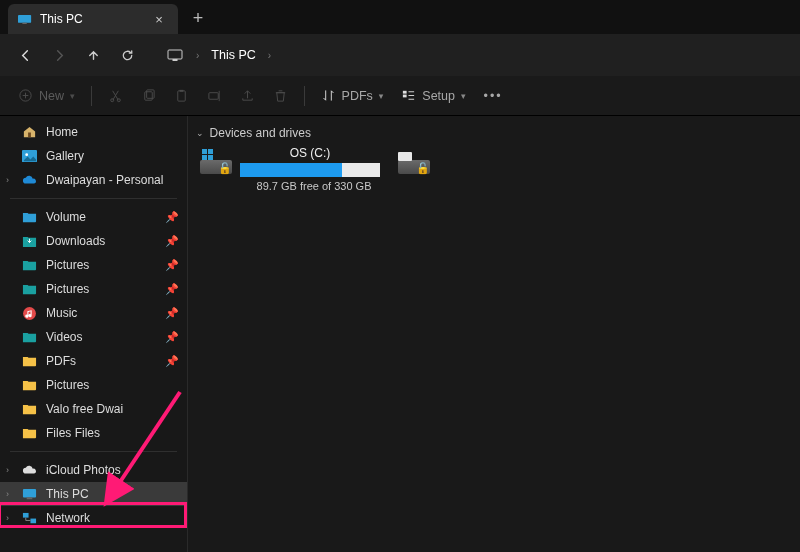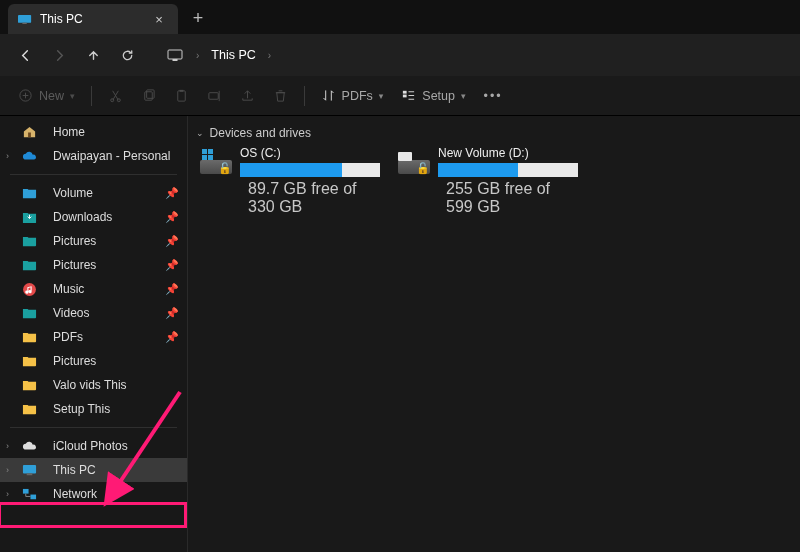--- a/index.html
+++ b/index.html
@@ -33,21 +33,21 @@
   .tb-divider { width:1px; height:20px; background:#3a3a3a; margin: 0 6px;}
   .tb-btn svg { width:15px; height:15px; }
   .sort-icon, .view-icon { width:14px; height:14px; }
 
   
   .body { display:flex; height: calc(552px - 34px - 42px - 40px); }
   .sidebar { width: 188px; background: #181818; border-right: 1px solid #2a2a2a; overflow:hidden; display:flex; flex-direction:column; padding-top:4px;}
   .content { flex:1; background: #191919; padding: 8px 6px; overflow:auto;}
 
   
-  .sb-item { display:flex; align-items:center; height:24px; padding: 0 8px 0 22px; gap:16px; color:#ddd; position:relative; font-size:12px;}
+  .sb-item { display:flex; align-items:center; height:24px; padding: 0 8px 0 22px; gap:9px; color:#ddd; position:relative; font-size:12px;}
   .sb-item .pico { width:15px; height:13px; flex-shrink:0; display:flex; align-items:center; justify-content:center;}
   .sb-item .arrow { position:absolute; left:6px; font-size:9px; color:#888;}
   .sb-item .pin { margin-left:auto; color:#888; font-size:11px;}
   .sb-sep { height:1px; background:#2f2f2f; margin: 6px 10px;}
   .sb-item.selected { background:#3a3a3a; }
   .sb-highlight { position:absolute; border: 3px solid #ff1a75; pointer-events:none;}
 
   
   .anno-arrow { position:absolute; pointer-events:none; }
 
@@ -60,25 +60,25 @@
   .section-head { display:flex; align-items:center; gap:6px; color:#ccc; font-size:12px; padding:2px 2px 6px 2px;}
   .section-head .chev { font-size:9px; color:#aaa;}
   .drives { display:flex; gap:18px; padding-left: 6px;}
   .drive { display:flex; gap:8px; width: 180px;}
   .drive-icon { width:32px; height:28px; position:relative; flex-shrink:0;}
   .drive-icon .disk-body { position:absolute; left:0; right:0; bottom:0; top:14px; background: linear-gradient(#6a6a6a,#4a4a4a); border-radius:2px;}
   .drive-icon .disk-os   { position:absolute; left:2px; top:3px; width:12px; height:12px;}
   .drive-icon .disk-plug { position:absolute; left:0; top:6px; width:14px; height:9px; background:#e8e8e8; border-radius:1px;}
   .drive-icon .disk-lock { position:absolute; right:0; bottom:-1px; font-size:11px; color:#2daaff;}
 
-  .drive-info { flex:1; display:flex; flex-direction:column; gap:3px;}
+  .drive-info { flex:1; display:flex; flex-direction:column; gap:3px;text-align:center;}
   .drive-name { color:#eee; font-size:12px;}
   .drive-bar { width: 140px; height:14px; background:#e8e8e8; position:relative; }
   .drive-bar .used { position:absolute; left:0; top:0; bottom:0; background:#1d9bf0;}
-  .drive-free { color:#c8c8c8; font-size:16px;padding-left:8px;}
+  .drive-free { color:#c8c8c8; font-size:11px;padding-left:8px;}
 
   
   svg { display:block; }
 </style>
 </head>
 <body>
 
 <div class="titlebar">
   <div class="tab">
     <span class="tab-icon">
@@ -197,20 +197,30 @@
       <div class="sb-item">
         <span class="pico">
           <svg viewBox="0 0 16 14">
             <path d="M2 7 8 2l6 5v6H2z" fill="#d7b36b"></path>
             <rect x="6.5" y="8" width="3" height="5" fill="#6d4a1f"></rect>
           </svg>
         </span>
         <span>Home</span>
       </div>
       <div class="sb-item">
+        <span class="pico">
+          <svg viewBox="0 0 16 13">
+            <rect width="16" height="13" rx="1" fill="#2f9fd8"></rect>
+            <circle cx="5" cy="5" r="1.5" fill="#fff"></circle>
+            <path d="M2 11l4-4 3 3 3-3 3 3v2H2z" fill="#166a93"></path>
+          </svg>
+        </span>
+        <span>Gallery</span>
+      </div>
+      <div class="sb-item">
         <span class="arrow">›</span>
         <span class="pico">
           <svg viewBox="0 0 16 11">
             <path d="M4 9a3 3 0 010-6 4 4 0 017.5 1A2.5 2.5 0 0113 9z" fill="#1f8ad6"></path>
           </svg>
         </span>
         <span>Dwaipayan - Personal</span>
       </div>
       <div class="sb-sep"></div>
       <div class="sb-item">
@@ -285,29 +295,29 @@
           </svg>
         </span>
         <span>Pictures</span>
       </div>
       <div class="sb-item">
         <span class="pico">
           <svg viewBox="0 0 16 12">
             <path d="M1 2h5l1 1h8v8a1 1 0 01-1 1H1z" class="folder-yellow"></path>
           </svg>
         </span>
-        <span>Valo vids This</span>
+        <span>Valo free Dwai</span>
       </div>
       <div class="sb-item">
         <span class="pico">
           <svg viewBox="0 0 16 12">
             <path d="M1 2h5l1 1h8v8a1 1 0 01-1 1H1z" class="folder-yellow"></path>
           </svg>
         </span>
-        <span>Setup This</span>
+        <span>Files Files</span>
       </div>
       <div class="sb-sep"></div>
       <div class="sb-item">
         <span class="arrow">›</span>
         <span class="pico">
           <svg viewBox="0 0 16 11">
             <path d="M4 9a3 3 0 010-6 4 4 0 017.5 1A2.5 2.5 0 0113 9z" fill="#ddd"></path>
           </svg>
         </span>
         <span>iCloud Photos</span>
@@ -361,27 +371,20 @@
             </div>
             <span class="drive-free">89.7 GB free of 330 GB</span>
           </div>
         </div>
         <div class="drive">
           <div class="drive-icon">
             <span class="disk-body"></span>
             <span class="disk-plug"></span>
             <span class="disk-lock">🔓</span>
           </div>
-          <div class="drive-info">
-            <span class="drive-name">New Volume (D:)</span>
-            <div class="drive-bar">
-              <div class="used" style="width:57%"></div>
-            </div>
-            <span class="drive-free">255 GB free of 599 GB</span>
-          </div>
         </div>
       </div>
   </div>
 </div>
 
 <div class="sb-highlight" id="hl" style="left: -2px; top: 502.359px; width: 189px; height: 25.8906px;"></div>
 <svg class="anno-arrow" id="anno-arrow" width="90" height="120" style="left:102px; top:388px;">
   <defs>
       <marker id="ah" markerWidth="8" markerHeight="8" refX="6" refY="4" orient="auto">
         <path d="M0 0 8 4 0 8z" fill="#ff1a75"></path>

